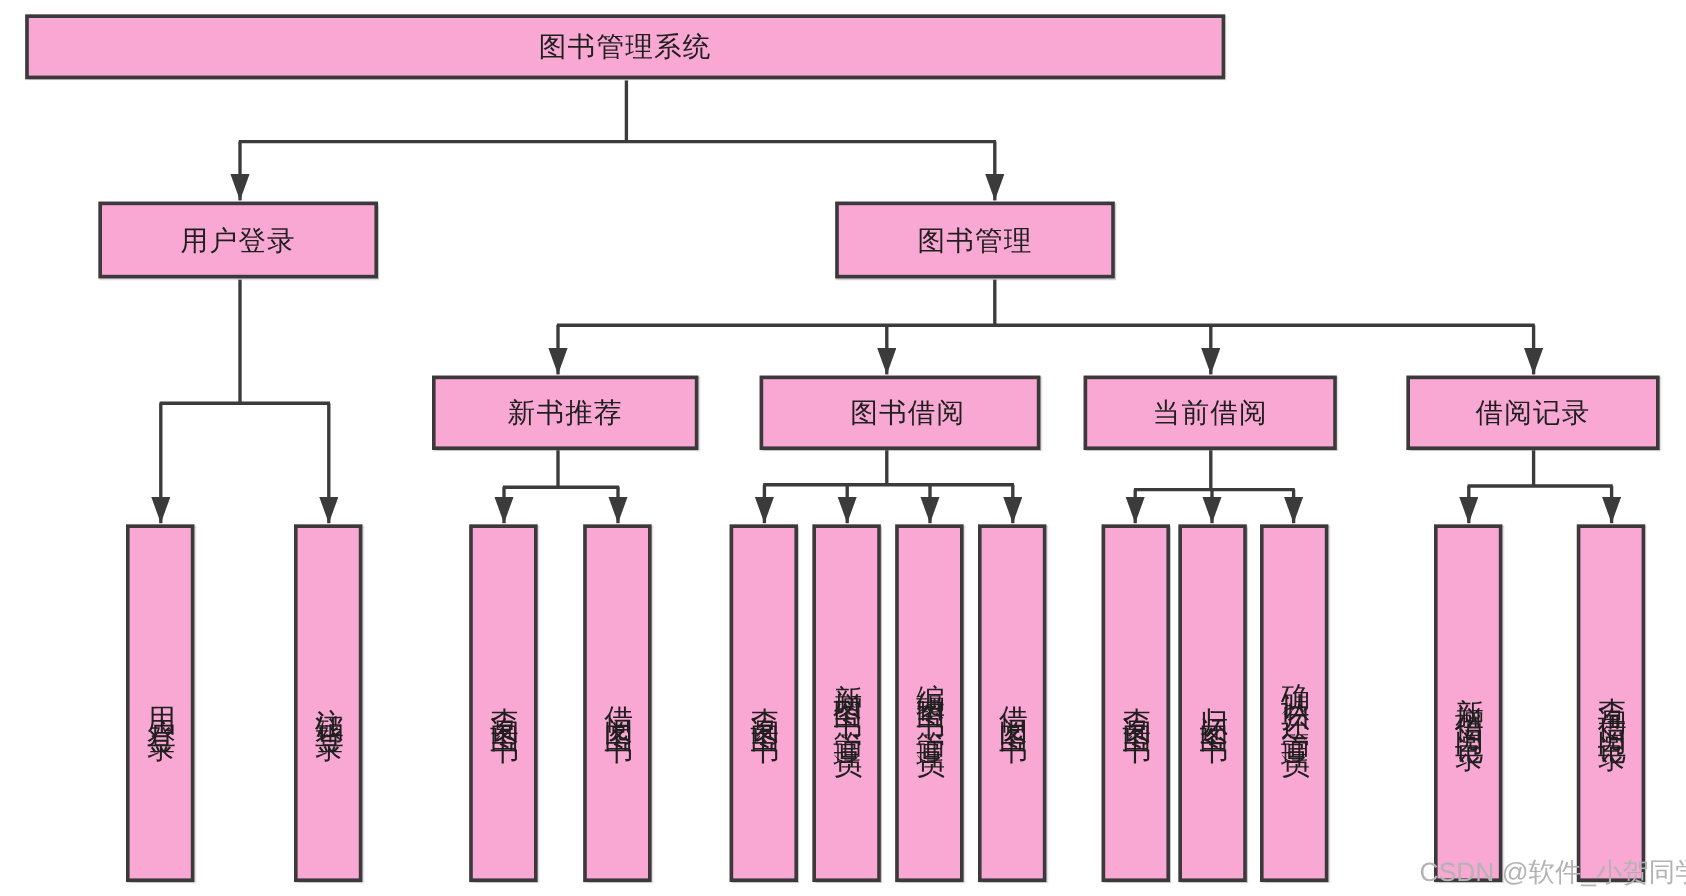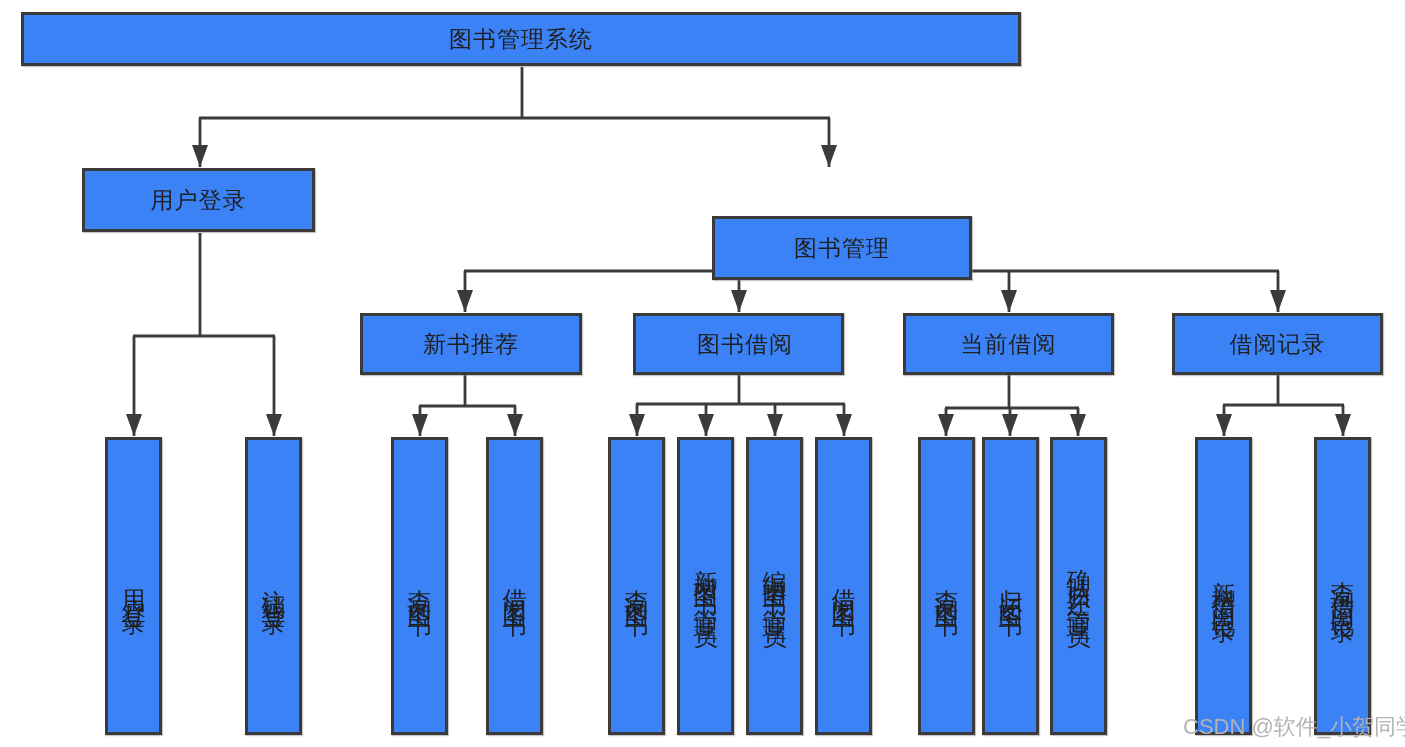--- a/index.html
+++ b/index.html
@@ -3,37 +3,37 @@
 <meta charset="utf-8">
 <style>
   html,body{margin:0;padding:0;background:#ffffff;}
   body{
     width:1405px;height:747px;position:relative;overflow:hidden;
     font-family:"Liberation Sans","DejaVu Sans",sans-serif;
     color:#1f1f1f;
   }
   #lines{position:absolute;left:0;top:0;width:1405px;height:747px;}
   .node{
-    position:absolute;background:#3b82f6;border:3px solid #3a3a3a;
+    position:absolute;background:#f9a8d4;border:3px solid #3a3a3a;
     display:flex;align-items:center;justify-content:center;
     box-sizing:border-box;box-shadow:1px 1px 1px rgba(130,130,130,.45);
   }
   .hlabel{font-size:23px;letter-spacing:1px;white-space:nowrap;}
   .vlabel{
     writing-mode:vertical-rl;text-orientation:mixed;
     font-size:24px;letter-spacing:8px;line-height:1;white-space:nowrap;
   }
   
   .n-root{left:21px;top:12px;width:1000px;height:54px;}
   
   .n-login{left:82px;top:168px;width:233px;height:64px;}
-  .n-mgmt{left:712px;top:168px;width:260px;height:64px;margin-top:48px;}
+  .n-mgmt{left:696px;top:168px;width:233px;height:64px;}
   
   .n-g1{left:360px;top:313px;width:222px;height:62px;}
-  .n-g2{left:633px;top:313px;width:211px;height:62px;padding-left:13px;}
+  .n-g2{left:633px;top:313px;width:234px;height:62px;padding-left:13px;}
   .n-g3{left:903px;top:313px;width:211px;height:62px;}
   .n-g4{left:1172px;top:313px;width:211px;height:62px;}
   
   .vbox{top:437px;width:57px;height:298px;}
   .v-a1{left:105px;} .v-a2{left:245px;}
   .v-b1{left:391px;} .v-b2{left:486px;}
   .v-c1{left:608px;} .v-c2{left:677px;} .v-c3{left:746px;} .v-c4{left:815px;}
   .v-d1{left:918px;} .v-d2{left:982px;} .v-d3{left:1050px;}
   .v-e1{left:1195px;} .v-e2{left:1314px;}
   .watermark{

